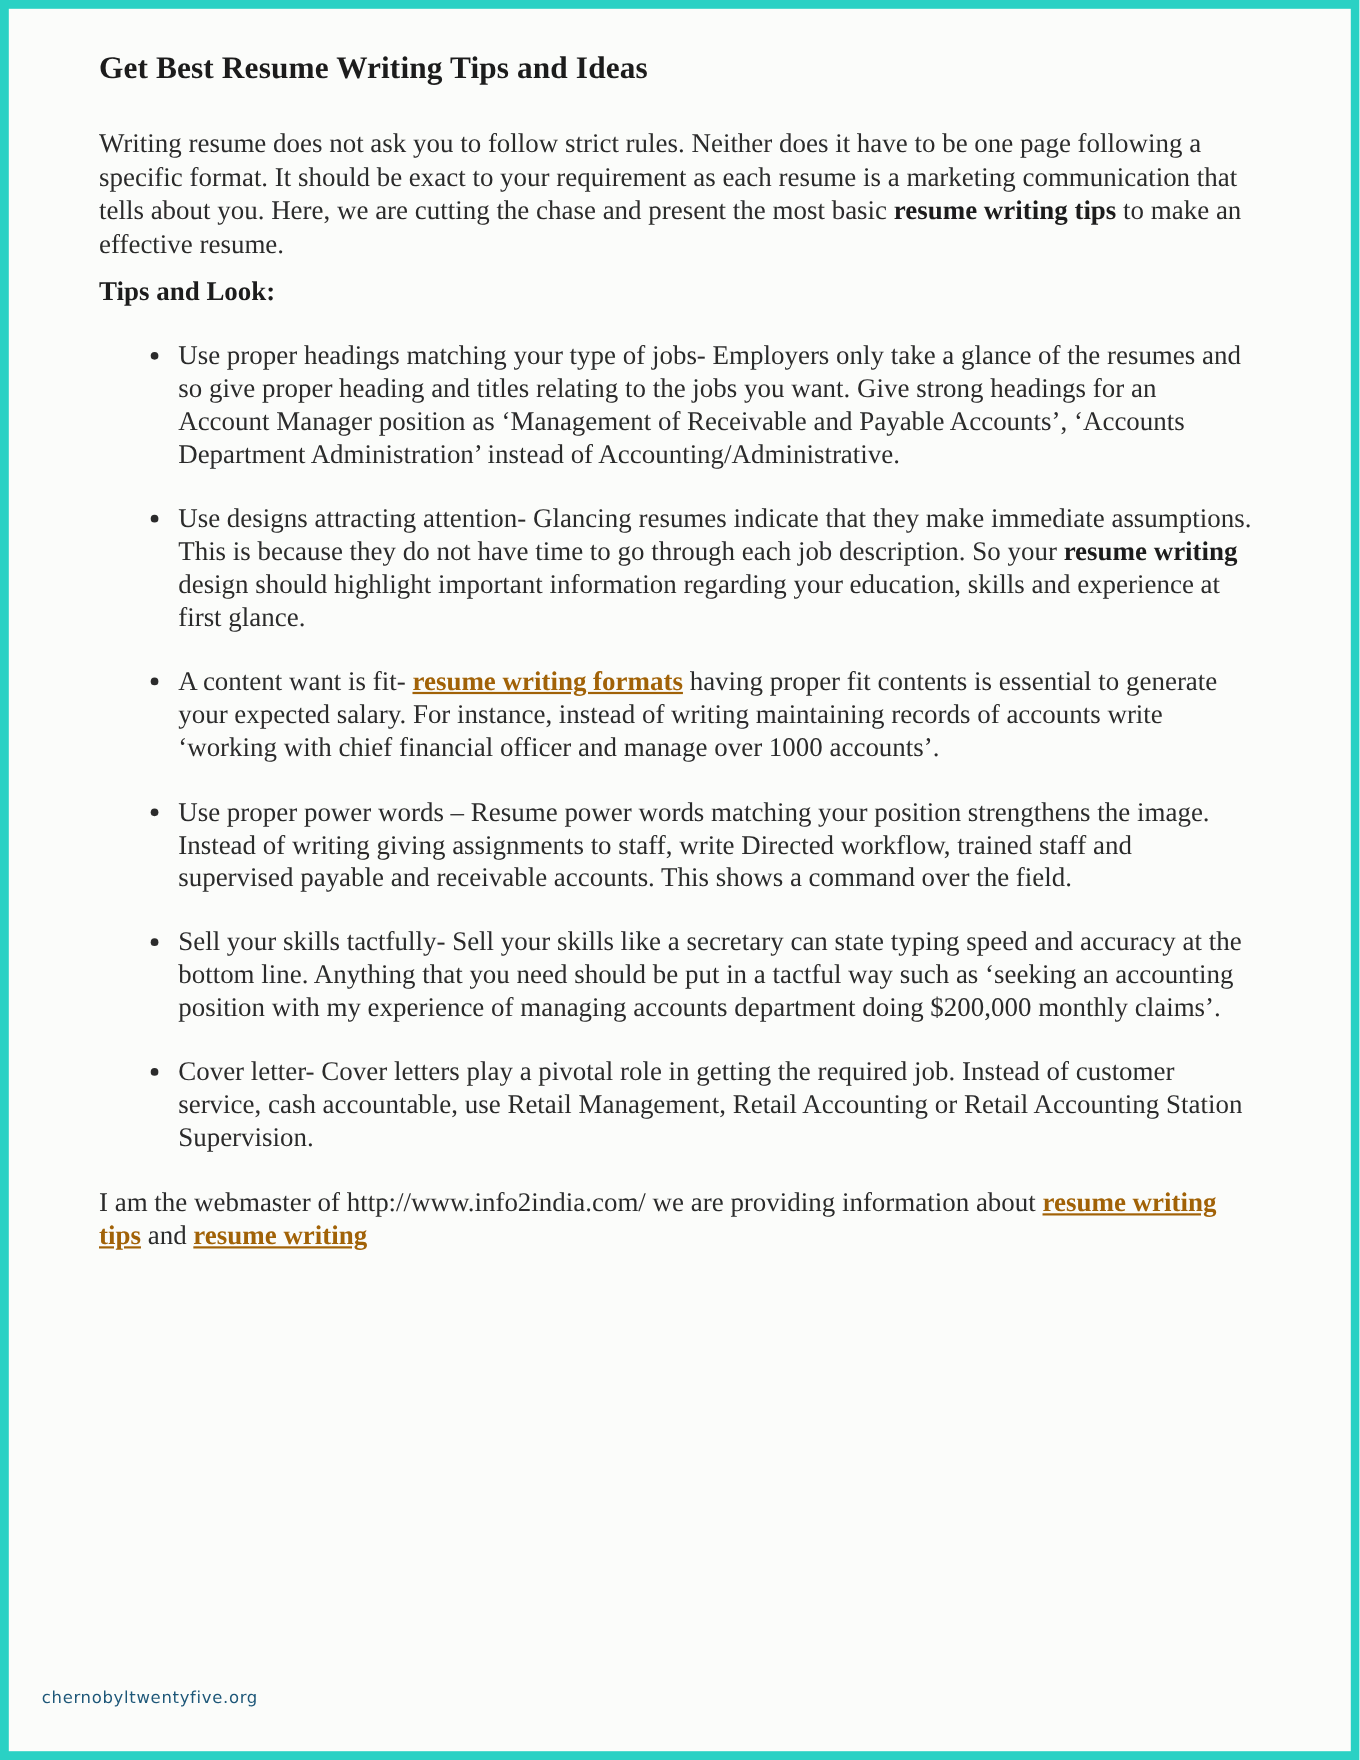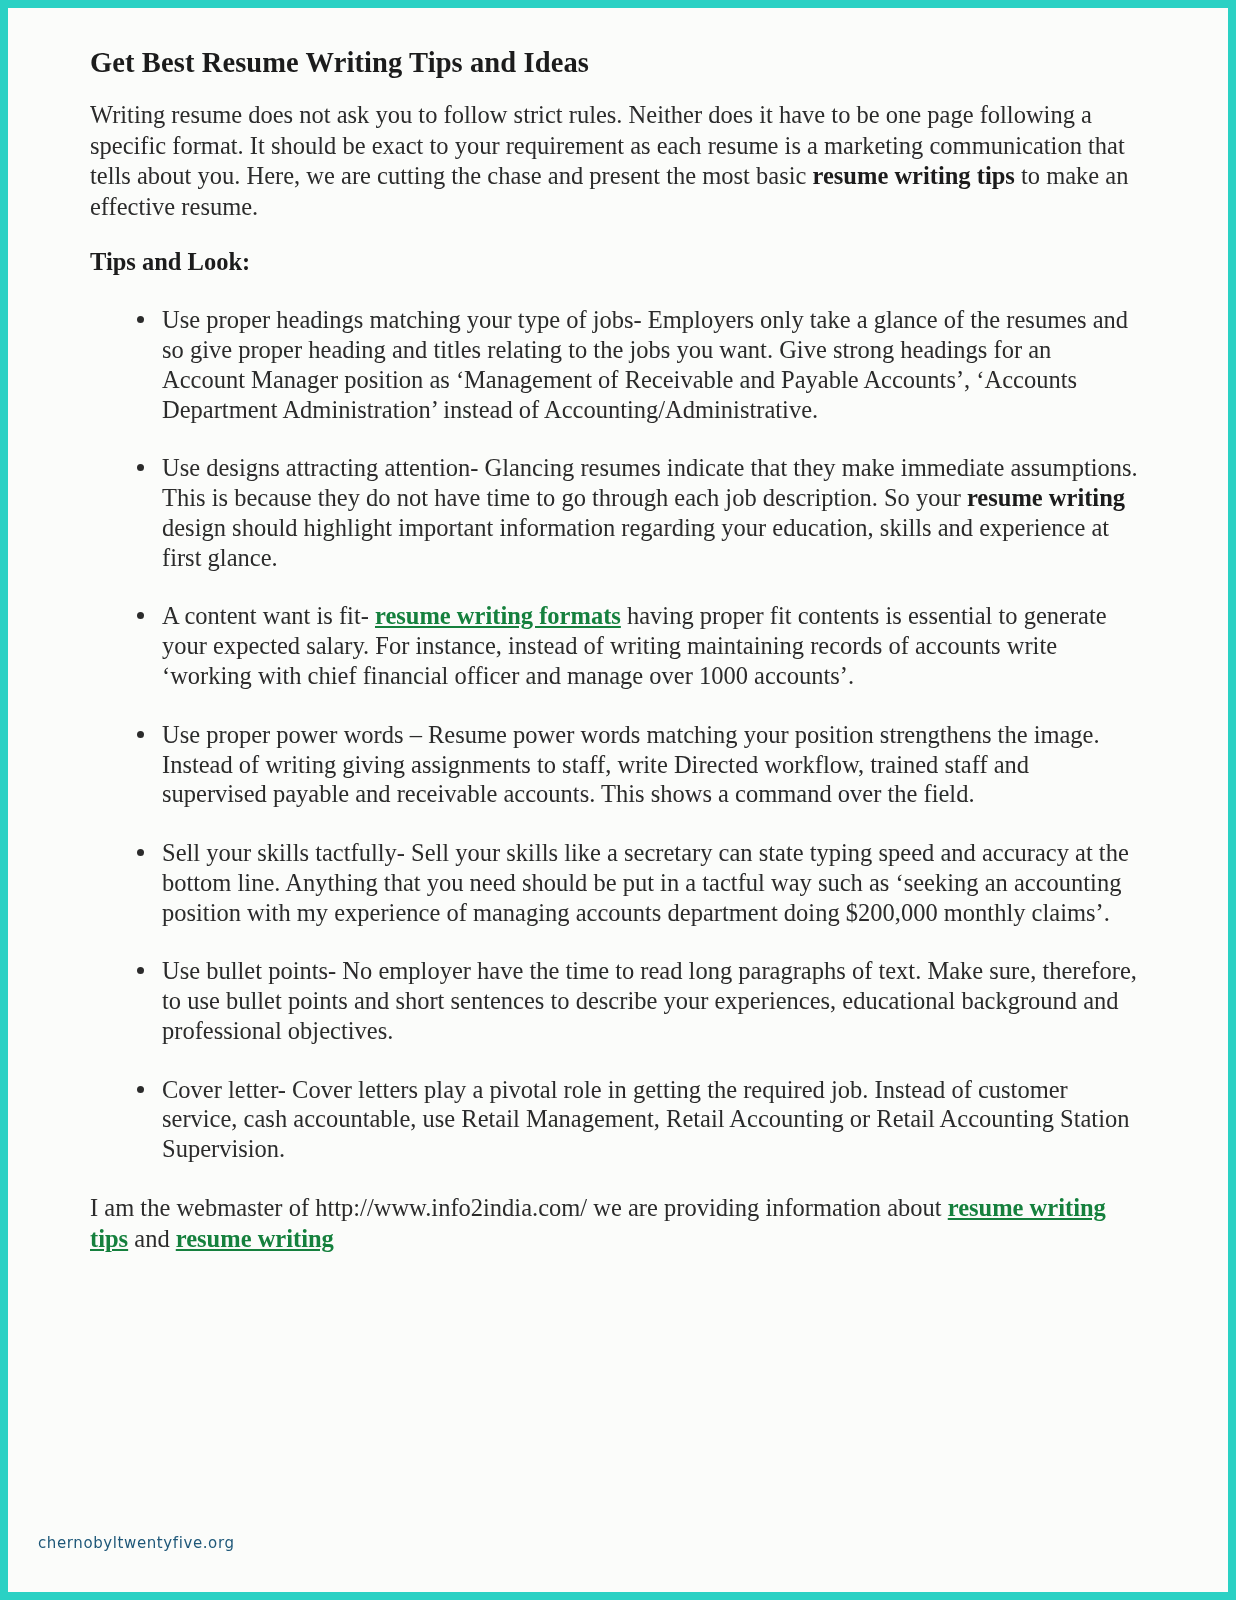--- a/index.html
+++ b/index.html
@@ -37,29 +37,29 @@
     top: 38px;
     width: 1048px;
   }
 
   .doc-title {
     font-family: "Liberation Serif", "DejaVu Serif", serif;
     font-size: 28.5px;
     font-weight: bold;
     color: #1c1c1c;
     letter-spacing: 0.1px;
-    margin: 0 0 20px 0;
+    margin: 0 0 36px 0;
     line-height: 1.2;
   }
 
   .para {
     font-size: 24.5px;
     color: #2b2b2b;
     line-height: 1.25;
-    margin: 0 0 24px 0;
+    margin: 0 0 12px 0;
     text-align: left;
   }
 
   .para b, .sub-head {
     font-weight: bold;
     color: #1c1c1c;
   }
 
   .sub-head {
     font-size: 24.5px;
@@ -91,21 +91,21 @@
     border-radius: 50%;
     background: #2b2b2b;
   }
 
   ul.tips > li b {
     font-weight: bold;
     color: #1c1c1c;
   }
 
   a.doclink {
-    color: #15803d;
+    color: #a16207;
     font-weight: bold;
     text-decoration: underline;
     text-underline-offset: 2px;
   }
 
   .closing {
     font-size: 24.5px;
     color: #2b2b2b;
     line-height: 1.25;
     margin: 22px 0 0 0;
@@ -158,24 +158,20 @@
           <span class="bullet-dot"></span>
           <span>Use proper power words – Resume power words matching your position strengthens the image. Instead of writing giving assignments to staff, write Directed workflow, trained staff and supervised payable and receivable accounts. This shows a command over the field.</span>
         </li>
 
 
         <li>
           <span class="bullet-dot"></span>
           <span>Sell your skills tactfully- Sell your skills like a secretary can state typing speed and accuracy at the bottom line. Anything that you need should be put in a tactful way such as ‘seeking an accounting position with my experience of managing accounts department doing $200,000 monthly claims’.</span>
         </li>
 
-        <li>
-          <span class="bullet-dot"></span>
-          <span>Use bullet points- No employer have the time to read long paragraphs of text. Make sure, therefore, to use bullet points and short sentences to describe your experiences, educational background and professional objectives.</span>
-        </li>
 
         <li>
           <span class="bullet-dot"></span>
           <span>Cover letter- Cover letters play a pivotal role in getting the required job. Instead of customer service, cash accountable, use Retail Management, Retail Accounting or Retail Accounting Station Supervision.</span>
         </li>
 
       </ul>
 
       <p class="closing"><span>I am the webmaster of http://www.info2india.com/ we are providing information about </span><a class="doclink" href="#">resume writing tips</a><span> and </span><a class="doclink" href="#">resume writing</a></p>
 

